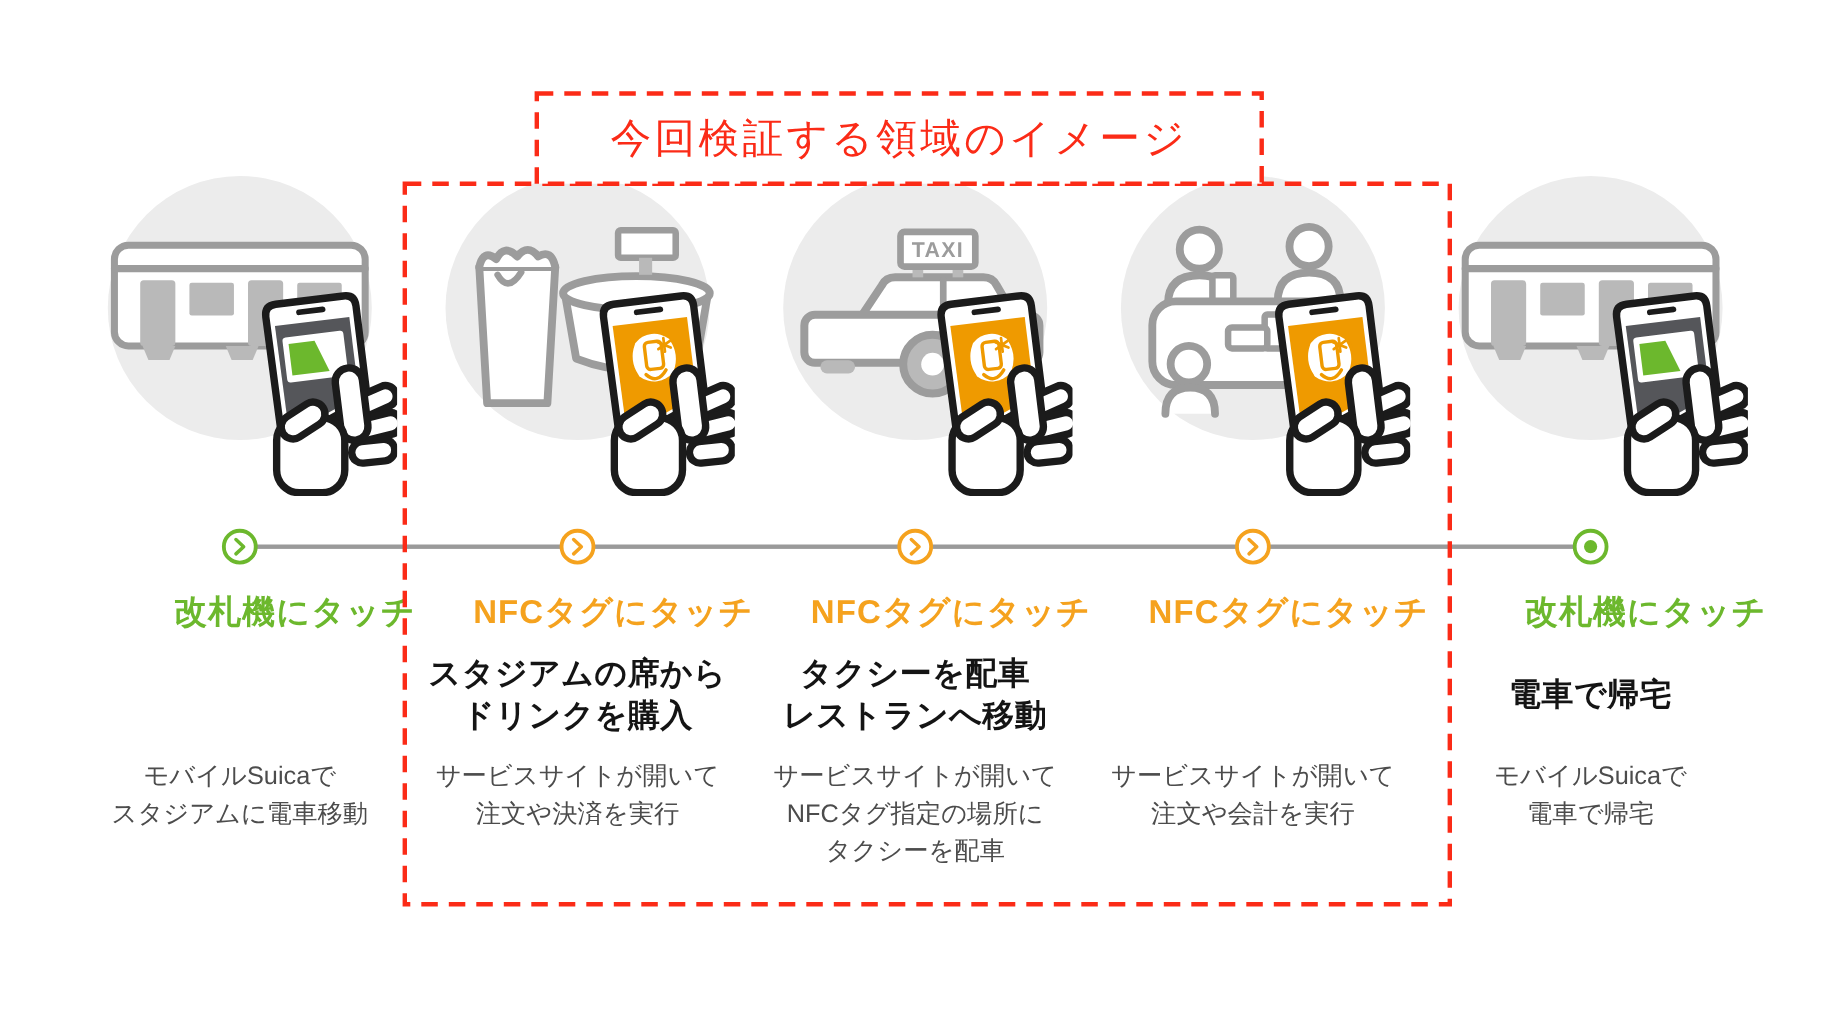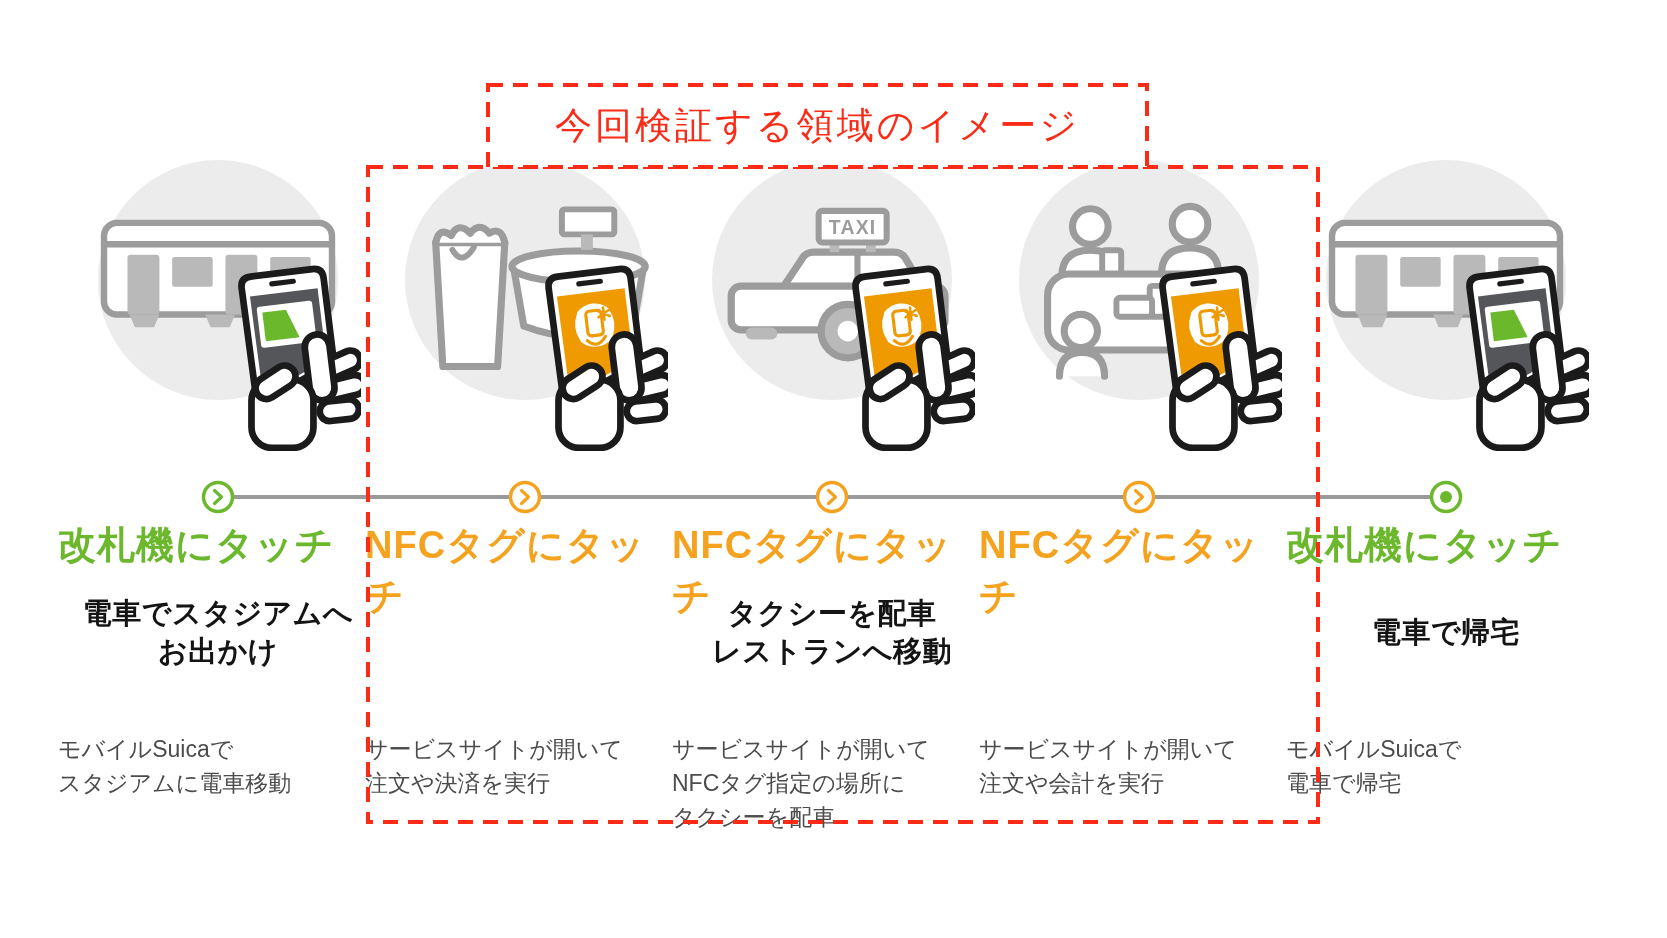--- a/index.html
+++ b/index.html
@@ -13,28 +13,28 @@
 
   .timeline-line{position:absolute;left:218px;top:495px;width:1227px;height:4px;
     background:var(--line-gray);z-index:1;}
 
   .col{position:absolute;top:0;width:320px;height:850px;z-index:2;}
   .col .circle{position:absolute;left:50%;top:160px;width:240px;height:240px;margin-left:-120px;
     border-radius:50%;background:var(--circle-bg);}
   .col .art{position:absolute;left:50%;transform:translateX(-50%);}
   .col .handphone{position:absolute;left:148px;top:260px;}
   .col .marker{position:absolute;left:50%;top:479px;margin-left:-18px;}
-  .tap{position:absolute;top:520px;width:100%;text-align:left;font-size:38px;font-weight:800;
+  .tap{position:absolute;top:536px;width:100%;text-align:right;font-size:30px;font-weight:800;
     color:var(--orange);letter-spacing:1px;}
   .col.green .tap{color:var(--green);}
   .heading{position:absolute;top:588px;width:100%;height:88px;display:flex;align-items:center;
     justify-content:center;text-align:center;font-size:29px;font-weight:800;
     color:var(--heading-text);line-height:1.32;white-space:pre-line;letter-spacing:0.5px;}
-  .desc{position:absolute;top:688px;width:100%;text-align:left;font-size:23px;font-weight:500;
-    color:var(--body-text);line-height:1.48;white-space:pre-line;margin-top:44px;}
+  .desc{position:absolute;top:688px;width:100%;text-align:center;font-size:23px;font-weight:500;
+    color:var(--body-text);line-height:1.48;white-space:pre-line;}
 
   
   .art-line{fill:#fff;stroke:var(--art-gray);stroke-width:6;stroke-linejoin:round;stroke-linecap:round;}
   .art-fill{fill:var(--art-gray-fill);stroke:none;}
   .outline{fill:#fff;stroke:var(--ink);stroke-width:6.5;stroke-linejoin:round;stroke-linecap:round;}
   .panel-suica{fill:var(--phone-dark);stroke:none;}
   .panel-nfc{fill:var(--phone-orange);stroke:none;}
   .nfc-glyph{fill:none;stroke:var(--phone-orange);stroke-width:3;stroke-linecap:round;}
   .nfc-glyph-thin{fill:none;stroke:var(--phone-orange);stroke-width:2.4;stroke-linecap:round;}
   .suica-card{fill:var(--green);stroke:none;}
@@ -90,22 +90,20 @@
       <rect class="outline" x="110" y="136" width="38" height="19" rx="9.5" transform="rotate(-6 129 145)"></rect>
       <rect class="outline" x="98" y="72" width="24" height="64" rx="12" transform="rotate(-7 110 104)"></rect>
       <rect class="outline" x="44" y="116" width="60" height="66" rx="20"></rect>
       <rect class="outline" x="46" y="108" width="42" height="21" rx="10.5" transform="rotate(-33 67 118)"></rect>
     </svg>
     <svg class="marker" width="36" height="36" viewBox="0 0 36 36">
       <circle class="marker-ring" cx="18" cy="18" r="14.5"></circle>
       <polyline class="marker-glyph" points="14.5,11.5 21.5,18 14.5,24.5"></polyline>
     </svg>
     <div class="tap">改札機にタッチ</div>
-    <div class="heading">電車でスタジアムへ
-お出かけ</div>
     <div class="desc">モバイルSuicaで
 スタジアムに電車移動</div>
   </div>
 
   <div class="col orange" style="left:365px">
     <div class="circle"></div>
     <svg class="art" style="top:202px" width="250" height="179" viewBox="0 0 210 150">
       <g class="art-line">
         <path d="M96,58 L104,104 Q150,122 196,104 L204,58"></path>
         <ellipse cx="150" cy="54" rx="56" ry="13"></ellipse>
@@ -133,20 +131,22 @@
       <rect class="outline" x="110" y="136" width="38" height="19" rx="9.5" transform="rotate(-6 129 145)"></rect>
       <rect class="outline" x="98" y="72" width="24" height="64" rx="12" transform="rotate(-7 110 104)"></rect>
       <rect class="outline" x="44" y="116" width="60" height="66" rx="20"></rect>
       <rect class="outline" x="46" y="108" width="42" height="21" rx="10.5" transform="rotate(-33 67 118)"></rect>
     </svg>
     <svg class="marker" width="36" height="36" viewBox="0 0 36 36">
       <circle class="marker-ring" cx="18" cy="18" r="14.5"></circle>
       <polyline class="marker-glyph" points="14.5,11.5 21.5,18 14.5,24.5"></polyline>
     </svg>
     <div class="tap">NFCタグにタッチ</div>
+    <div class="heading">スタジアムの席から
+ドリンクを購入</div>
     <div class="desc">サービスサイトが開いて
 注文や決済を実行</div>
   </div>
 
   <div class="col orange" style="left:672px">
     <div class="circle"></div>
     <svg class="art" style="top:206px" width="255" height="170" viewBox="0 0 210 140">
       <g class="art-line">
         <path d="M64,68 L80,44 Q83,38 90,38 L156,38 Q163,38 166,44 L180,68"></path>
         <line x1="126" y1="40" x2="126" y2="66" stroke-width="5"></line>

